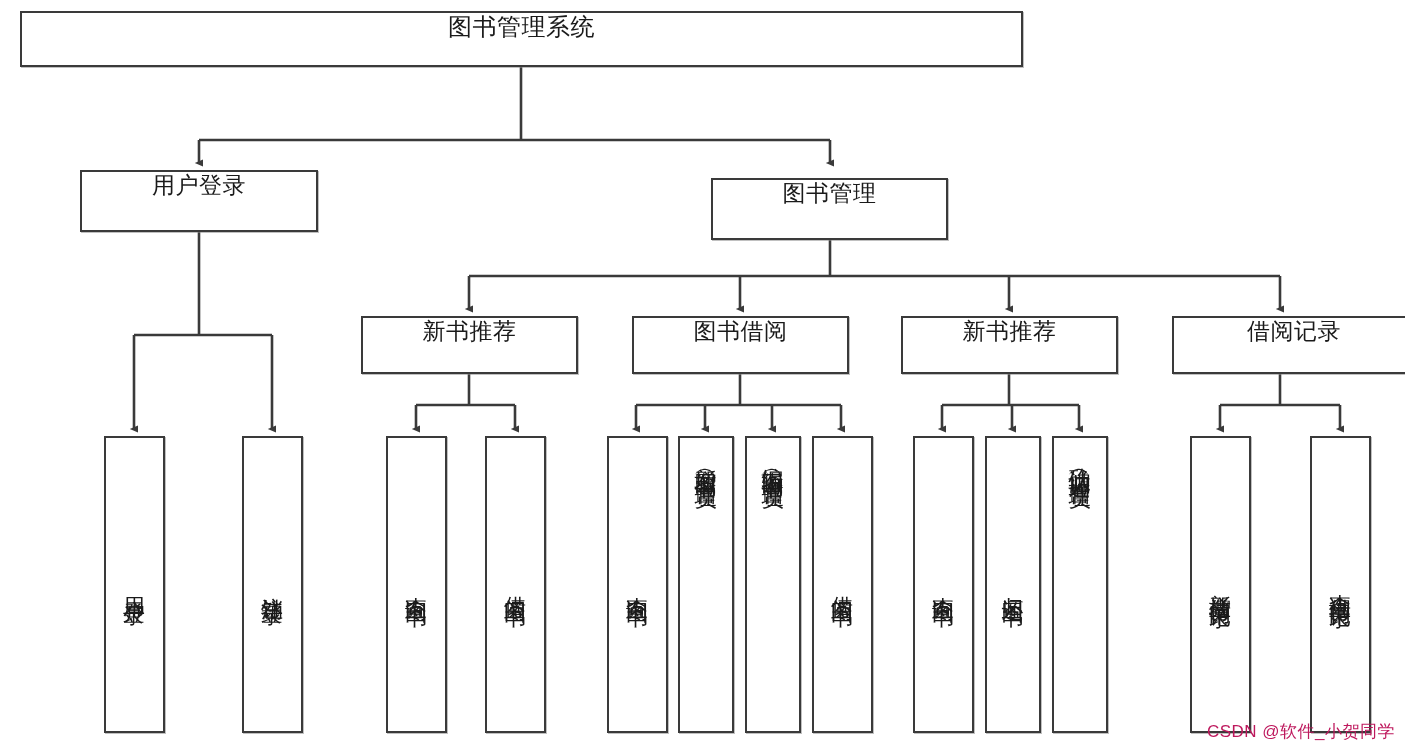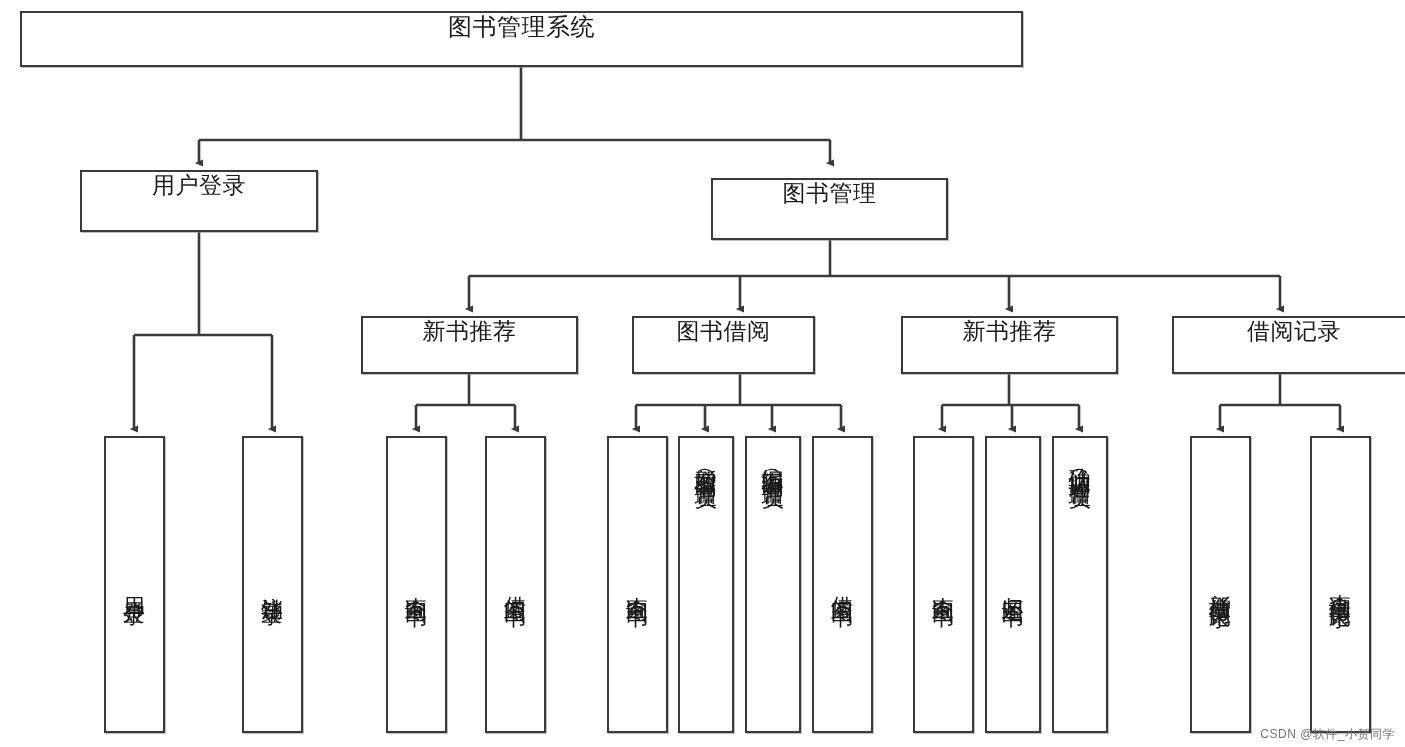--- a/index.html
+++ b/index.html
@@ -64,22 +64,22 @@
     white-space: nowrap;
   }
   .node.vertical.centered {
     align-items: center;
     padding-top: 0;
   }
   #watermark {
     position: absolute;
     right: 10px;
     bottom: 4px;
-    font-size: 12px;
-    color: #737373;
+    font-size: 17px;
+    color: #be185d;
     letter-spacing: 0.5px;
     white-space: nowrap;
     z-index: 5;
   }
 </style>
 </head>
 <body>
 
 <div id="diagram-root">
 
@@ -140,21 +140,21 @@
   <div class="node horizontal" style="left:80px; top:170px; width:238px; height:62px;">
     <span class="node-label">用户登录</span>
   </div>
   <div class="node horizontal" style="left:711px; top:178px; width:237px; height:62px;">
     <span class="node-label">图书管理</span>
   </div>
 
   <div class="node horizontal" style="left:361px; top:316px; width:217px; height:58px;">
     <span class="node-label">新书推荐</span>
   </div>
-  <div class="node horizontal" style="left:632px; top:316px; width:183px; height:58px;">
+  <div class="node horizontal" style="left:632px; top:316px; width:217px; height:58px;">
     <span class="node-label">图书借阅</span>
   </div>
   <div class="node horizontal" style="left:901px; top:316px; width:217px; height:58px;">
     <span class="node-label">新书推荐</span>
   </div>
   <div class="node horizontal" style="left:1172px; top:316px; width:244px; height:58px;">
     <span class="node-label">借阅记录</span>
   </div>
 
   <div class="node vertical centered" style="left:104px; top:436px; width:61px; height:297px;">

